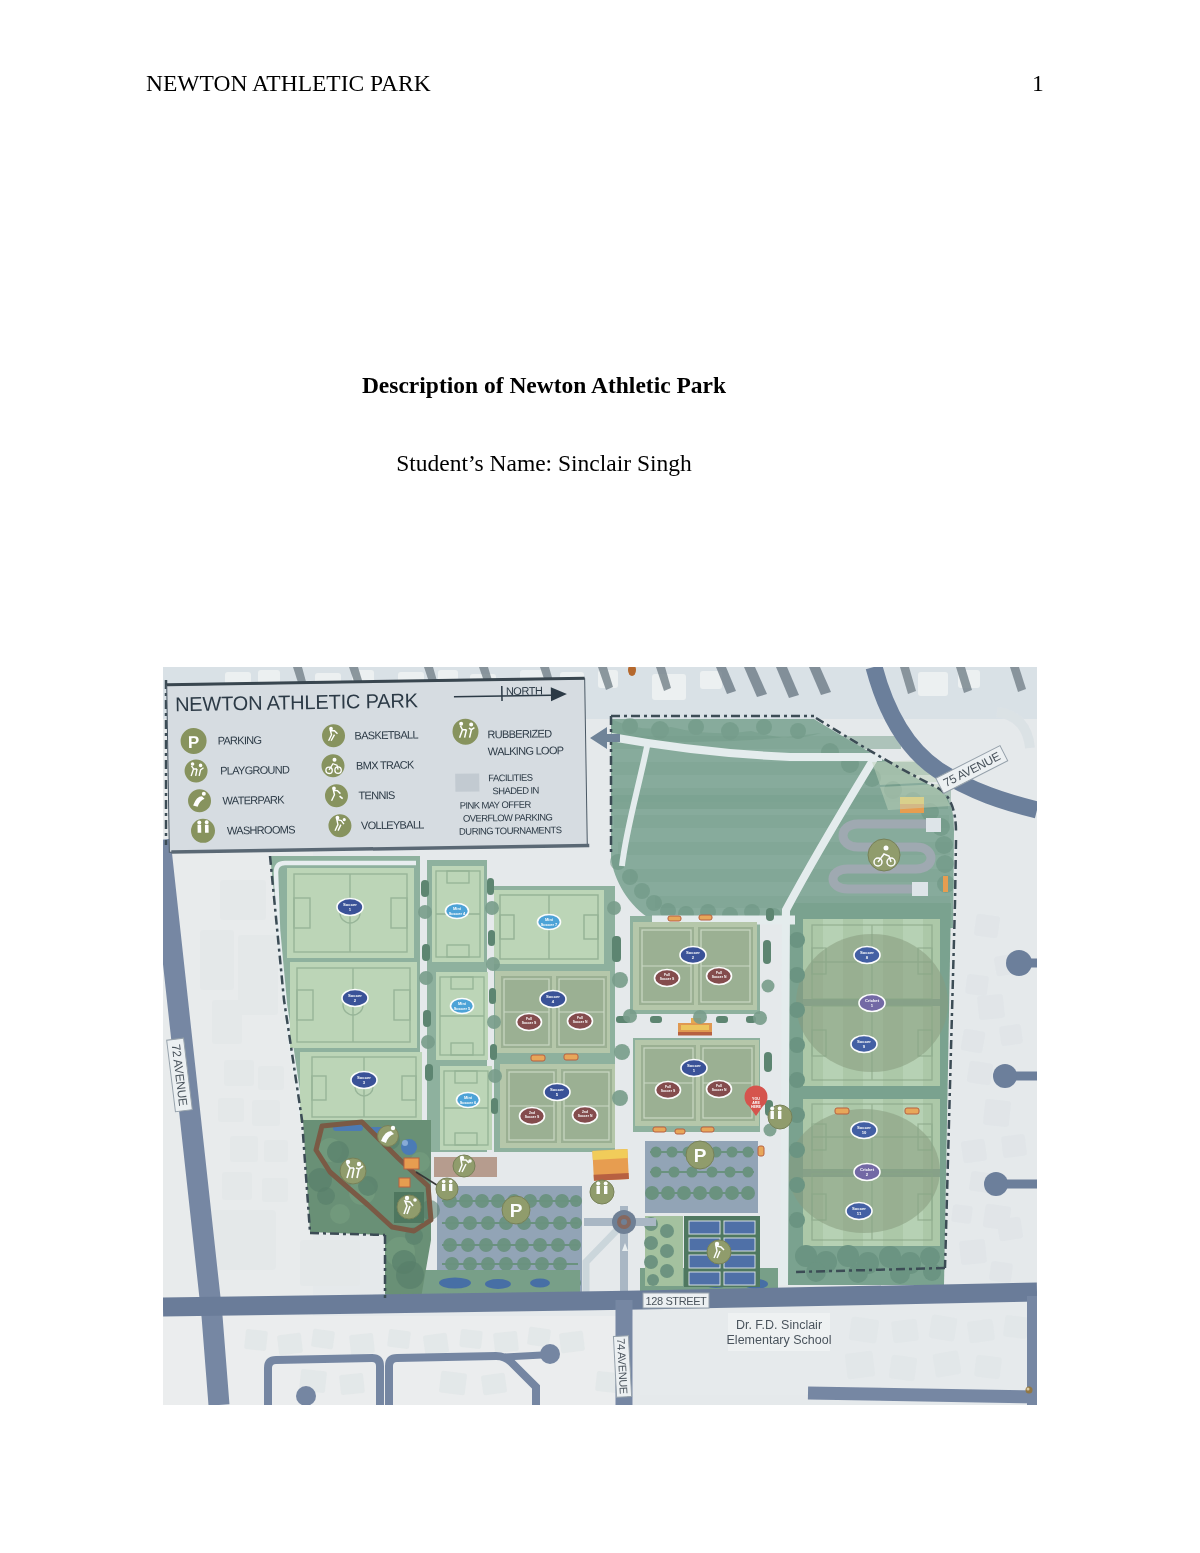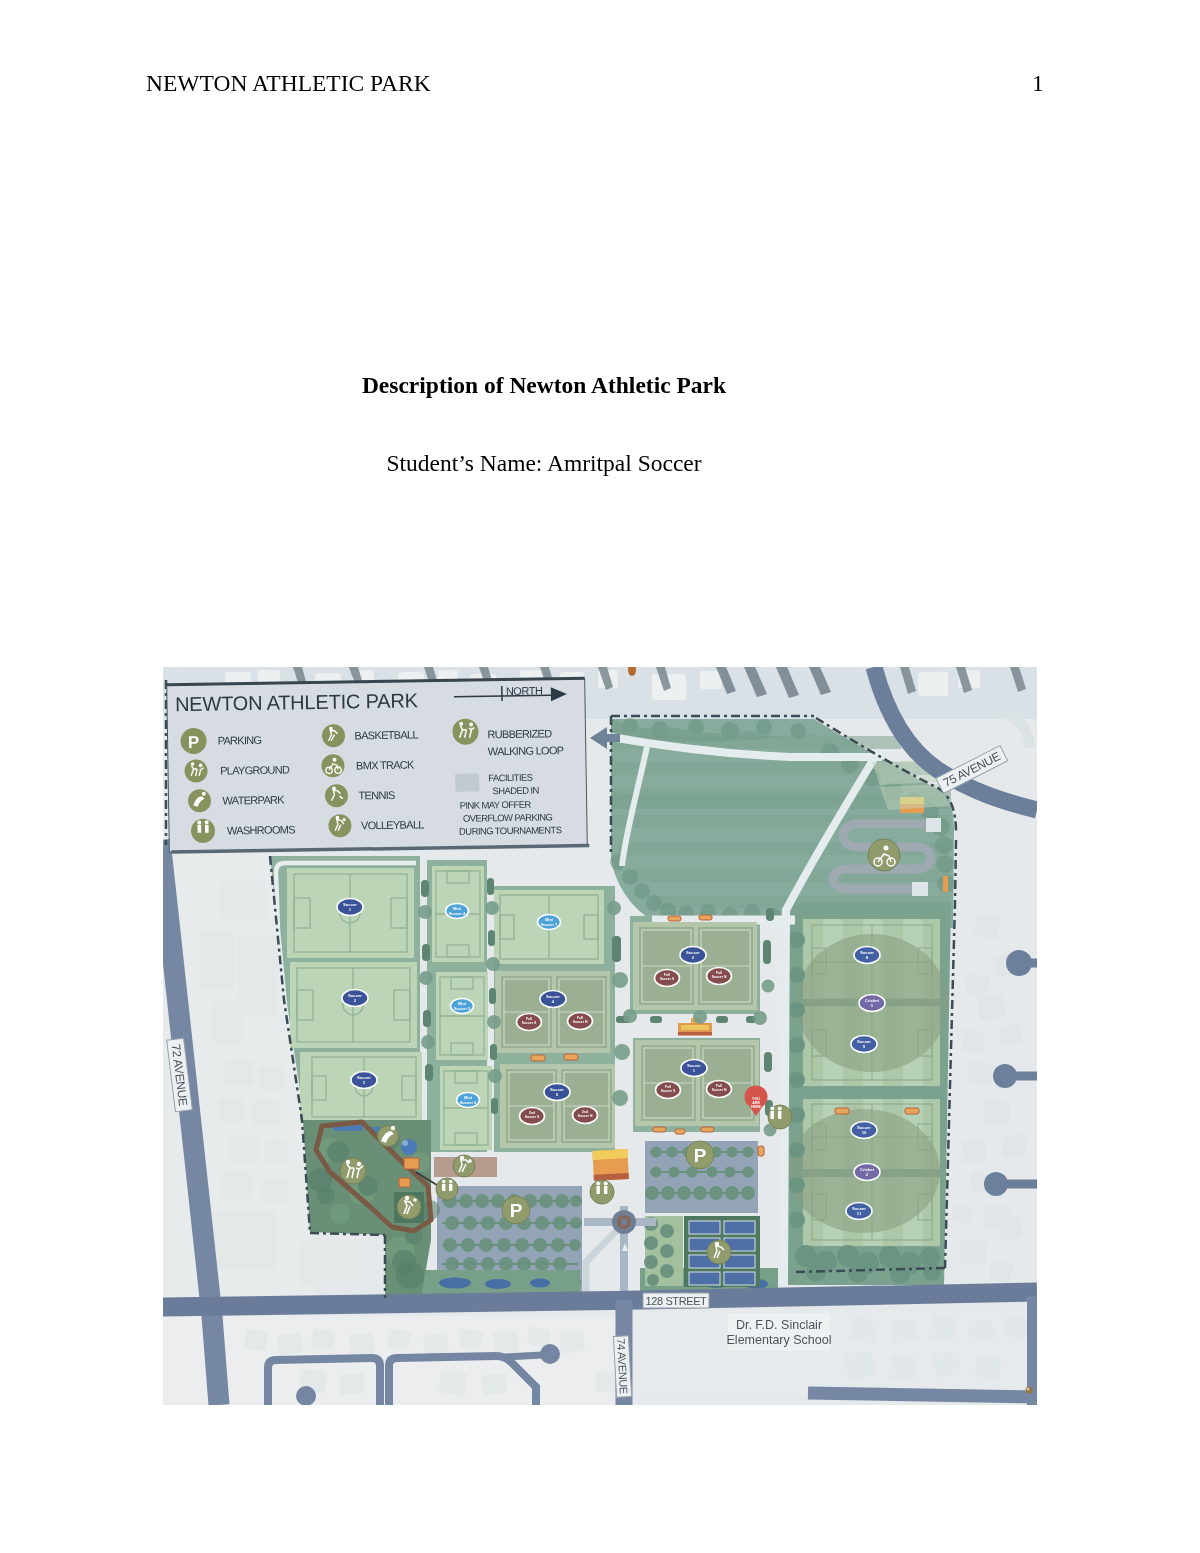--- a/index.html
+++ b/index.html
@@ -9,21 +9,21 @@
 </style>
 </head>
 <body>
 
 <div class="hdr" style="left:146px;top:72px;">NEWTON ATHLETIC PARK</div>
 
 <div class="hdr" style="left:1032px;top:72px;">1</div>
 
 <div class="ctr" style="top:374px;font-weight:bold;">Description of Newton Athletic Park</div>
 
-<div class="ctr" style="top:452px;">Student’s Name: Amritpal Soccer</div>
+<div class="ctr" style="top:452px;">Student’s Name: Sinclair Singh</div>
 
 <svg style="position:absolute;left:163px;top:667px" width="874" height="738" viewBox="163 667 874 738">
 
 <rect x="163" y="667" width="874" height="738" fill="#e6e9eb"></rect>
 
 <rect x="163" y="667" width="874" height="52" fill="#d9e0e6"></rect>
 
 <g fill="#eef1f2">
 <rect x="225" y="672" width="26" height="22" rx="3"></rect>
       <rect x="258" y="670" width="22" height="20" rx="3"></rect>

